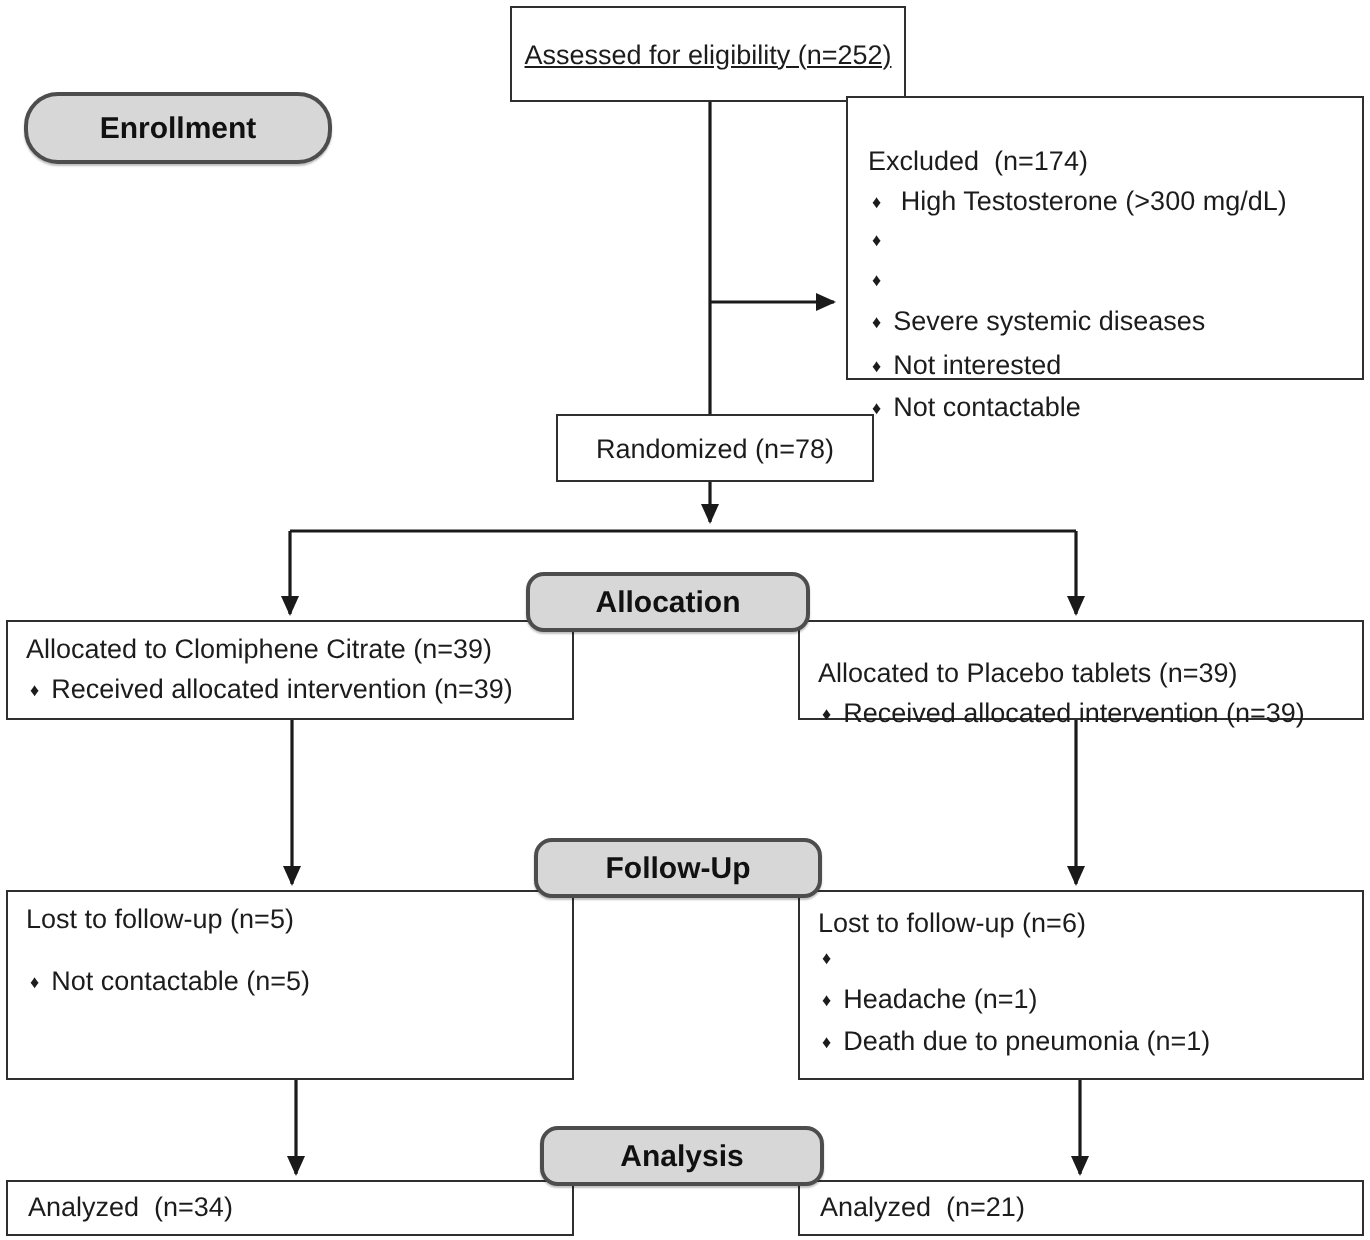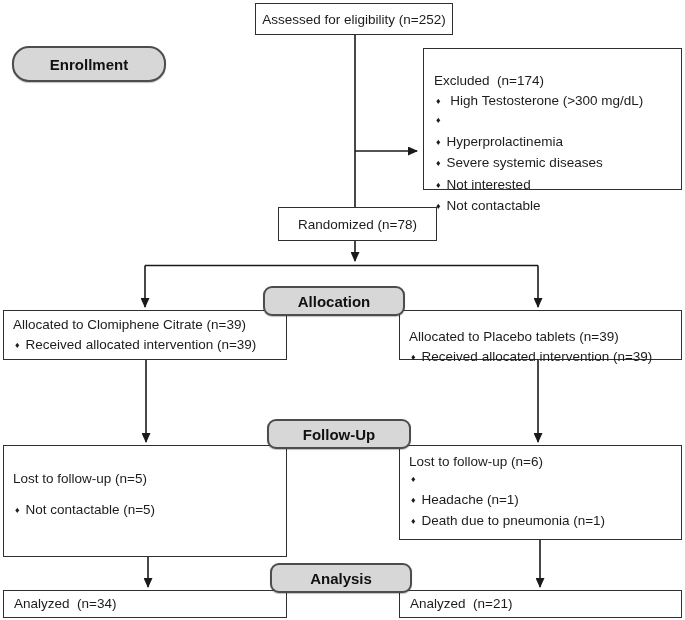--- a/index.html
+++ b/index.html
@@ -24,37 +24,37 @@
     display:flex; align-items:center; justify-content:center;
     font-weight:bold; font-size:15px; color:#111111;
     box-shadow:0 1px 1px rgba(0,0,0,0.25);
   }
 
   .title { white-space:pre-wrap; line-height:20px; }
   .li { display:flex; align-items:baseline; }
   .blt { font-size:9px; margin:0 6px 0 2px; position:relative; top:-1px; }
   .txt { white-space:pre-wrap; }
 
-  #assessed   { left:255px; top:3px;   width:198px; height:32px; }
+  #assessed   { left:255px; top:3px;   width:198px; height:48px;text-decoration:underline; }
   #randomized { left:278px; top:207px; width:159px; height:34px; }
 
   #stage-enrollment { left:12px;  top:46px;  width:154px; height:36px;border-radius:17px; }
   #stage-allocation { left:263px; top:286px; width:142px; height:30px; }
   #stage-followup   { left:267px; top:419px; width:144px; height:30px; }
   #stage-analysis   { left:270px; top:563px; width:142px; height:30px; }
 
   #excluded { left:423px; top:48px; width:259px; height:142px; padding:6px 10px; }
   #excluded .title { line-height:20px;margin-top:16px; }
   #excluded .li { line-height:19.4px; }
 
   #alloc-left  { left:3px;   top:310px; width:284px; height:50px; padding:4px 9px; }
   #alloc-right { left:399px; top:310px; width:283px; height:50px; padding:16px 9px; }
   #alloc-left .li, #alloc-right .li { line-height:20px; }
 
-  #fu-left  { left:3px;   top:445px; width:284px; height:112px; padding:23px 9px; }
+  #fu-left  { left:3px;   top:445px; width:284px; height:95px; padding:4px 9px; }
   #fu-right { left:399px; top:445px; width:283px; height:95px; padding:6px 9px; }
   #fu-left .title, #fu-right .title { line-height:19px; }
   #fu-left .li, #fu-right .li { line-height:19px; }
   #fu-left .li { margin-top:12px; }
 
   #an-left  { left:3px;   top:590px; width:284px; height:28px; padding:3px 10px; }
   #an-right { left:399px; top:590px; width:283px; height:28px; padding:3px 10px; }
 </style>
 </head>
 <body>
@@ -91,21 +91,20 @@
     <div class="title">Excluded  (n=174)</div>
     <div class="li">
       <span class="blt">♦</span>
       <span class="txt"> High Testosterone (&gt;300 mg/dL)</span>
     </div>
     <div class="li">
       <span class="blt">♦</span>
     </div>
     <div class="li">
       <span class="blt">♦</span>
-      <span class="txt">Hyperprolactinemia</span>
     </div>
     <div class="li">
       <span class="blt">♦</span>
       <span class="txt">Severe systemic diseases</span>
     </div>
     <div class="li">
       <span class="blt">♦</span>
       <span class="txt">Not interested</span>
     </div>
     <div class="li">

